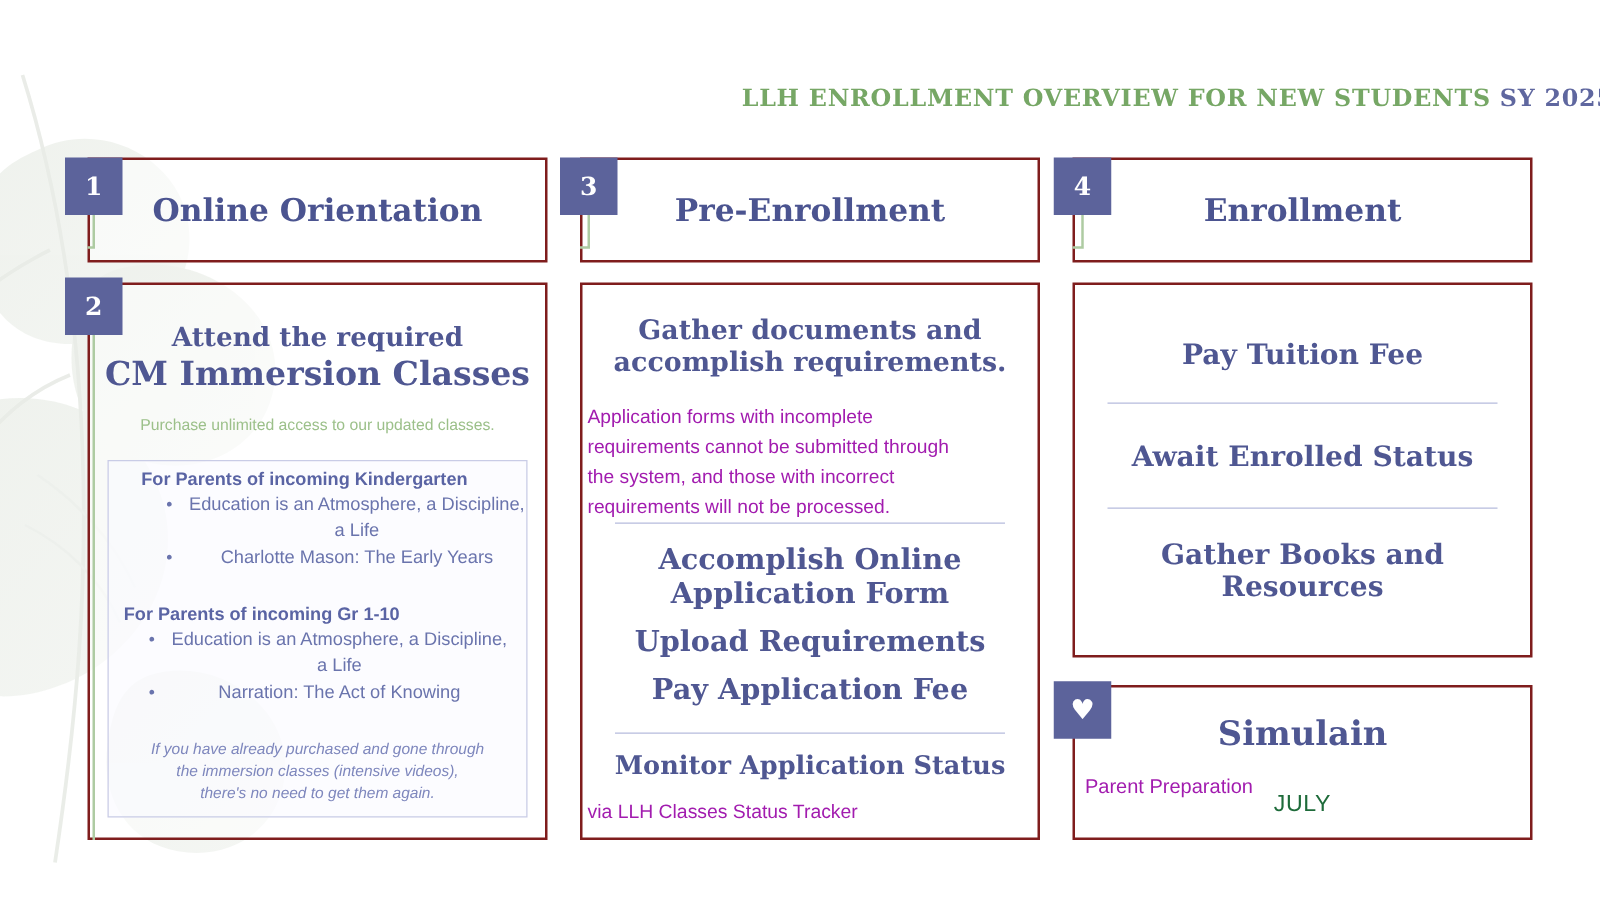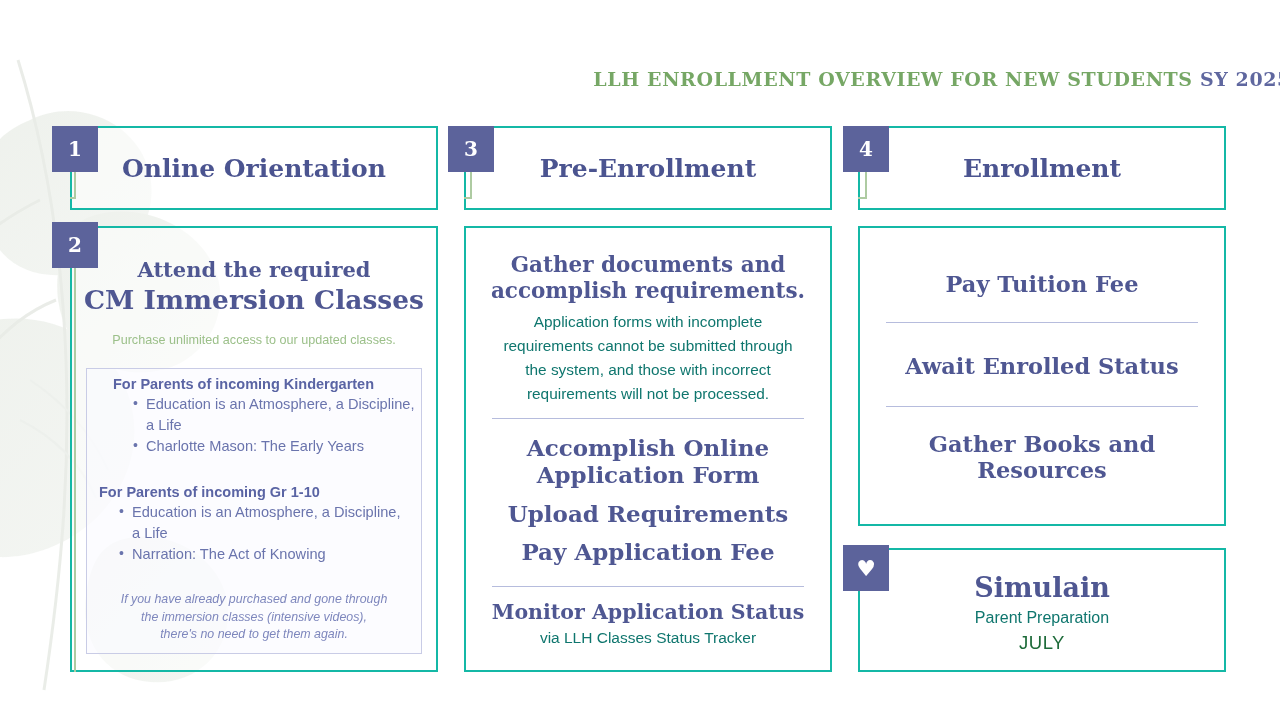--- a/index.html
+++ b/index.html
@@ -27,21 +27,21 @@
     font-weight:bold;font-size:19px;letter-spacing:.6px;
     white-space:nowrap;
     padding-left:47px;
   }
   .title .t-green{color:#76a765;}
   .title .t-blue{color:#5f679f;}
 
   
   .card{
     position:absolute;
-    border:2px solid #14b8a6;
+    border:2px solid #7f1d1d;
     background:rgba(255,255,255,0.55);
     box-sizing:border-box;
   }
   .badge{
     position:absolute;
     width:46px;height:46px;
     background:#5c639b;
     color:#ffffff;
     font-family:"DejaVu Serif","Liberation Serif",serif;
     font-weight:bold;font-size:20px;
@@ -59,21 +59,21 @@
   }
 
   
   .ser{
     font-family:"DejaVu Serif","Liberation Serif",serif;
     font-weight:bold;color:#4f5792;
     text-align:center;line-height:1.16;
   }
   .sans{
     font-family:"Liberation Sans",sans-serif;
-    color:#0f766e;text-align:center;line-height:1.34;
+    color:#a21caf;line-height:1.34;margin-top:12px;
   }
   .greenital{
     font-family:"Liberation Sans",sans-serif;
     color:#9cc08a;text-align:center;
   }
   .hr{
     height:0;border-top:1.6px solid #b6bcdd;
     margin:0 auto;
   }
 
@@ -84,20 +84,21 @@
     background:rgba(250,250,255,0.5);
     box-sizing:border-box;
   }
   .lst-head{
     font-family:"Liberation Sans",sans-serif;
     color:#5a64a4;font-weight:bold;font-size:14.5px;
   }
   .lst{
     margin:2px 0 0 0;padding:0 0 0 20px;
     list-style:none;
+    text-align:center;
   }
   .lst li{
     font-family:"Liberation Sans",sans-serif;
     color:#6a74ad;font-size:14.6px;line-height:1.45;
     position:relative;padding-left:13px;
   }
   .lst li:before{
     content:"\2022";position:absolute;left:0;top:-1px;
     color:#6a74ad;font-size:14px;
   }

